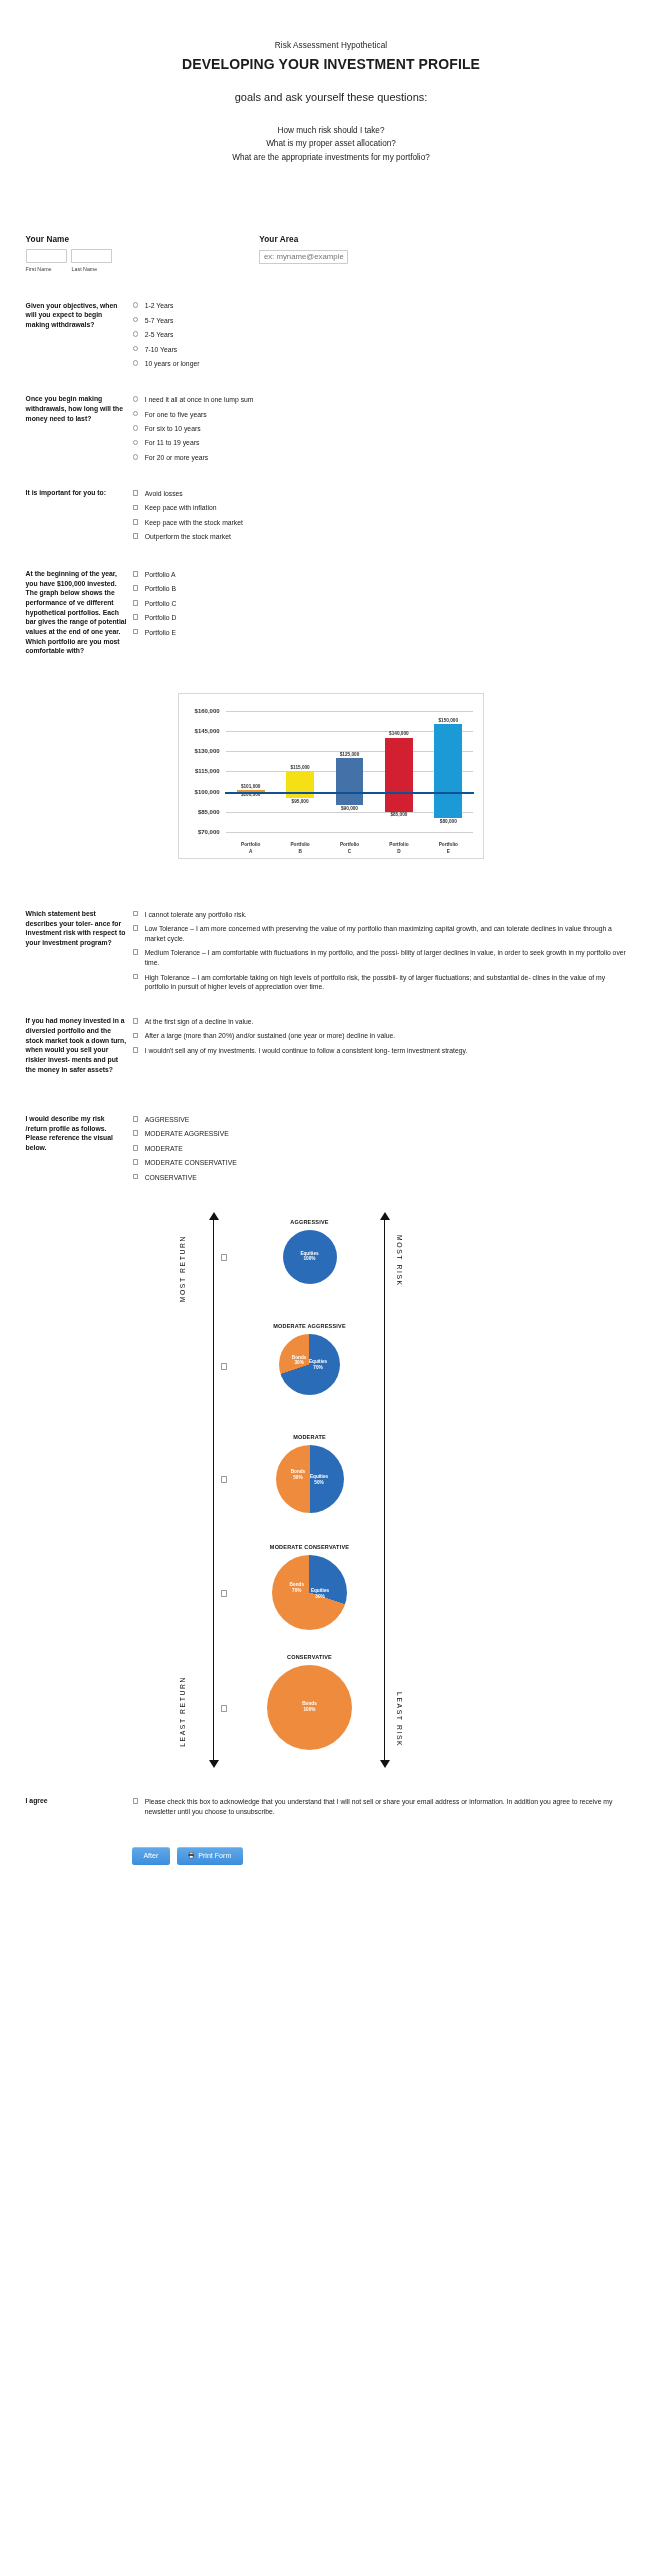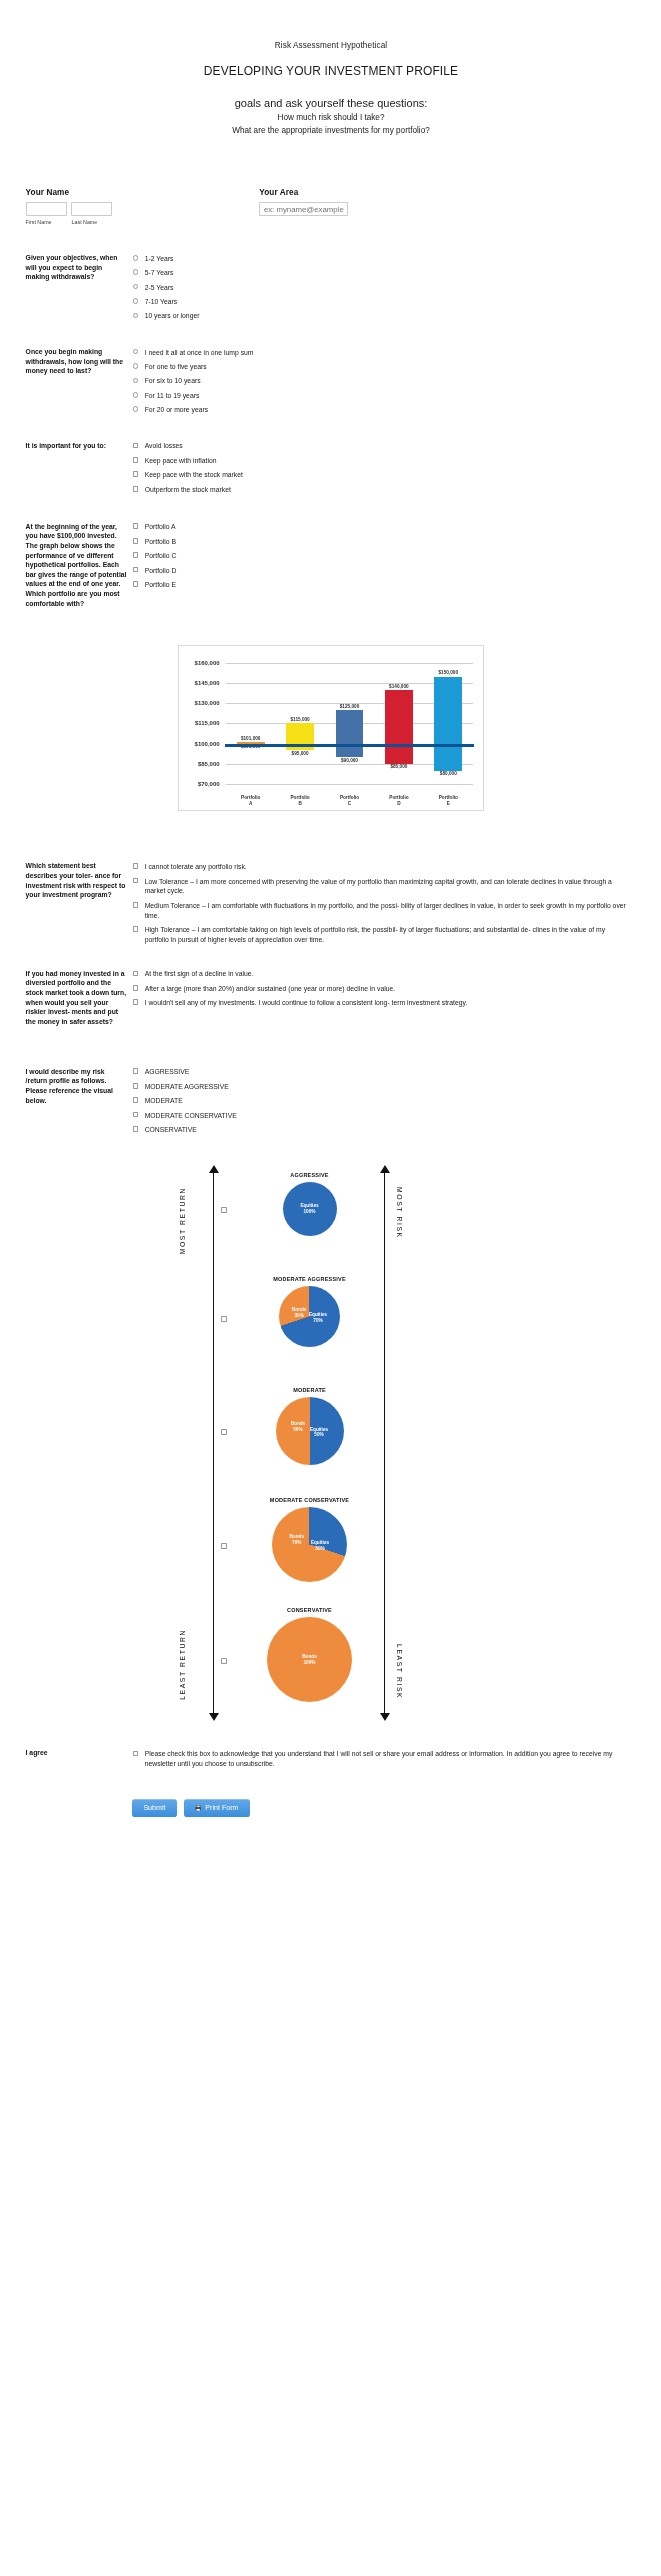--- a/index.html
+++ b/index.html
@@ -9,28 +9,28 @@
     background: #ffffff;
     font-family: "Liberation Sans", sans-serif;
     color: #1a1a1a;
     -webkit-font-smoothing: antialiased;
   }
   .page { width: 662px; position: relative; padding-bottom: 28.5px; }
 
   
   .head-block { text-align:center; padding-top: 41px; }
   .head-title { font-size: 8.2px; color:#1c1c1c; letter-spacing:0.1px; }
-  .head-sub { font-size: 12px; color:#1c1c1c; margin-top: 14px; letter-spacing:0.1px; }
+  .head-sub { font-size: 14px; color:#1c1c1c; margin-top: 6px; letter-spacing:0.1px;font-weight:bold; }
   .head-line { font-size: 11px; color:#1c1c1c; margin-top: 18.5px; }
   .head-q { font-size: 8.2px; color:#1c1c1c; }
-  .head-qgroup { margin-top: 2px; line-height: 1.65; }
+  .head-qgroup { margin-top: 21px; line-height: 1.65; }
 
   
   .form { padding: 0 25.6px; }
-  .row-two { display:flex; margin-top: 50px; }
+  .row-two { display:flex; margin-top: 71px; }
   .col-left { width: 228px; }
   .col-right { flex:1; padding-left: 5.7px; }
   .fld-title {
     font-size: 8.2px; font-weight: bold; color:#111;
     margin-bottom: 5px; letter-spacing:0.1px;
   }
   .inputs-inline { display:flex; align-items:center; gap:4.3px; }
   input.txt {
     height: 14.2px; border:0.7px solid #ccc; background:#fff; outline:none;
     font-family:"Liberation Sans", sans-serif; font-size:7.8px; color:#555;
@@ -156,20 +156,21 @@
 <body>
 
 <div class="page">
 
   <div class="head-block">
     <div class="head-title">Risk Assessment Hypothetical</div>
     <div class="head-sub">DEVELOPING YOUR INVESTMENT PROFILE</div>
     <div class="head-line">goals and ask yourself these questions:</div>
     <div class="head-qgroup">
       <div class="head-q">How much risk should I take?</div>
+      <div class="head-q">What is my proper asset allocation?</div>
       <div class="head-q">What are the appropriate investments for my portfolio?</div>
     </div>
   </div>
 
   <div class="form">
     <div class="row-two">
       <div class="col-left">
         <div class="fld-title">Your Name</div>
         <div class="inputs-inline">
           <input class="txt w-name" type="text" placeholder="" style="">
@@ -506,21 +507,21 @@
   <div class="agree-row">
     <div class="agree-lbl">I agree</div>
     <div class="opt" style="flex:1">
       <span class="cbox"></span>
       <span class="otext wide">Please check this box to acknowledge that you understand that I will not sell or share your email address or information. In addition you agree to receive my newsletter until you choose to unsubscribe.</span>
     </div>
   </div>
 
   <div class="btn-row">
     <button class="btn">
-      <span>Submit</span>
+      <span>After</span>
     </button>
     <button class="btn">
       <span class="printer-icon">
         <svg viewBox="0 0 16 16" width="6.4" height="6.4" aria-hidden="true">
           <rect x="3.5" y="1" width="9" height="4" fill="#fff" stroke="#333" stroke-width="1"></rect>
           <rect x="1" y="5" width="14" height="6" rx="1" fill="#4a4a4a"></rect>
           <rect x="3.5" y="9.5" width="9" height="5.5" fill="#fff" stroke="#333" stroke-width="1"></rect>
         </svg>
       </span>
       <span>Print Form</span>

